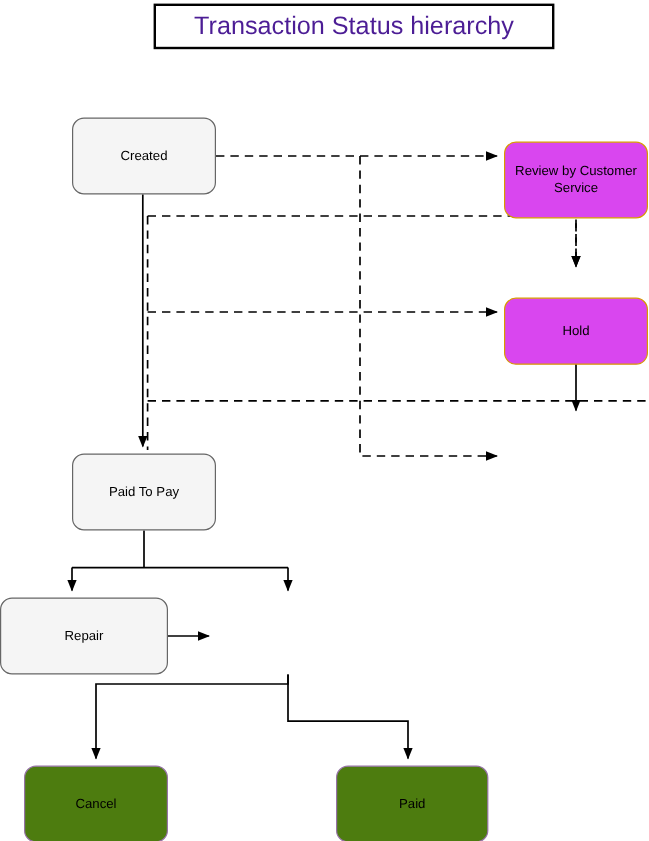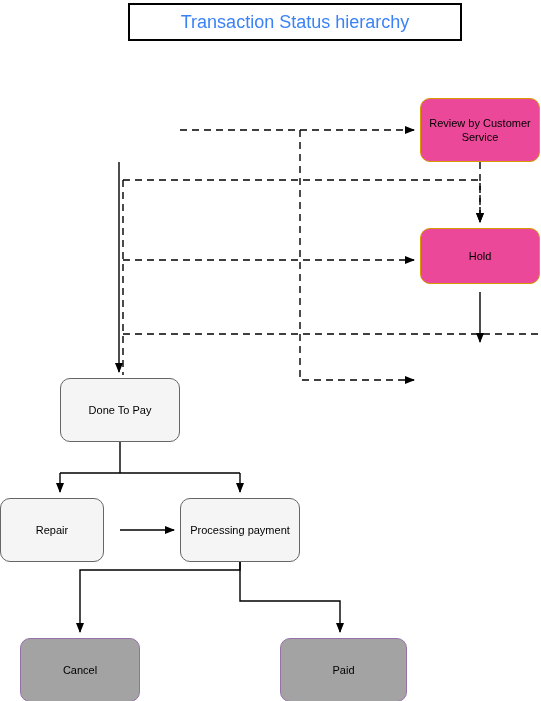--- a/index.html
+++ b/index.html
@@ -4,27 +4,27 @@
 <style>
   html,body{margin:0;padding:0;background:#ffffff;}
   body{width:541px;height:701px;position:relative;overflow:hidden;
        font-family:"Liberation Sans","DejaVu Sans",sans-serif;}
   #canvas{position:absolute;left:0;top:0;width:541px;height:701px;}
   svg.layer{position:absolute;left:0;top:0;width:541px;height:701px;pointer-events:none;}
   .node{position:absolute;box-sizing:border-box;border-radius:10px;
         display:flex;align-items:center;justify-content:center;text-align:center;
         font-size:11px;line-height:14px;color:#000000;}
   .node.gray{background:#F5F5F5;border:1px solid #666666;}
-  .node.orange{background:#ec4899;border:1px solid #D79B00;}
-  .node.purple{background:#a3a3a3;border:1px solid #9673A6;}
+  .node.orange{background:#d946ef;border:1px solid #D79B00;margin-top:20px;}
+  .node.purple{background:#4d7c0f;border:1px solid #9673A6;}
   .node span{display:block;padding:0 6px;}
   #title-box{position:absolute;left:128px;top:3px;width:334px;height:38px;
              box-sizing:border-box;background:#ffffff;border:2px solid #000000;
              display:flex;align-items:center;justify-content:center;}
-  #title-box span{font-size:18px;color:#3b82f6;}
+  #title-box span{font-size:21px;color:#4c1d95;}
 </style>
 </head>
 <body>
 
 <div id="canvas">
 
   <div id="title-box">
     <span>Transaction Status hierarchy</span>
   </div>
 
@@ -60,34 +60,34 @@
       <path marker-end="url(#arrow)" d="M240,473 L240,492"></path>
 
       <path marker-end="url(#arrow)" d="M120,530 L174,530"></path>
 
       <path marker-end="url(#arrow)" d="M240,562 L240,570 L80,570 L80,632"></path>
 
       <path marker-end="url(#arrow)" d="M240,562 L240,601 L340,601 L340,632"></path>
     </g>
   </svg>
 
+  <div class="node gray" style="left:60px;top:98px;width:120px;height:64px;">
+    <span>Created</span>
+  </div>
   <div class="node orange" style="left:420px;top:98px;width:120px;height:64px;">
     <span>Review by Customer Service</span>
   </div>
   <div class="node orange" style="left:420px;top:228px;width:120px;height:56px;">
     <span>Hold</span>
   </div>
   <div class="node gray" style="left:60px;top:378px;width:120px;height:64px;">
-    <span>Done To Pay</span>
+    <span>Paid To Pay</span>
   </div>
-  <div class="node gray" style="left:0px;top:498px;width:104px;height:64px;">
+  <div class="node gray" style="left:0px;top:498px;width:140px;height:64px;">
     <span>Repair</span>
-  </div>
-  <div class="node gray" style="left:180px;top:498px;width:120px;height:64px;">
-    <span>Processing payment</span>
   </div>
   <div class="node purple" style="left:20px;top:638px;width:120px;height:64px;">
     <span>Cancel</span>
   </div>
   <div class="node purple" style="left:280px;top:638px;width:127px;height:64px;">
     <span>Paid</span>
   </div>
 
 </div>
 

